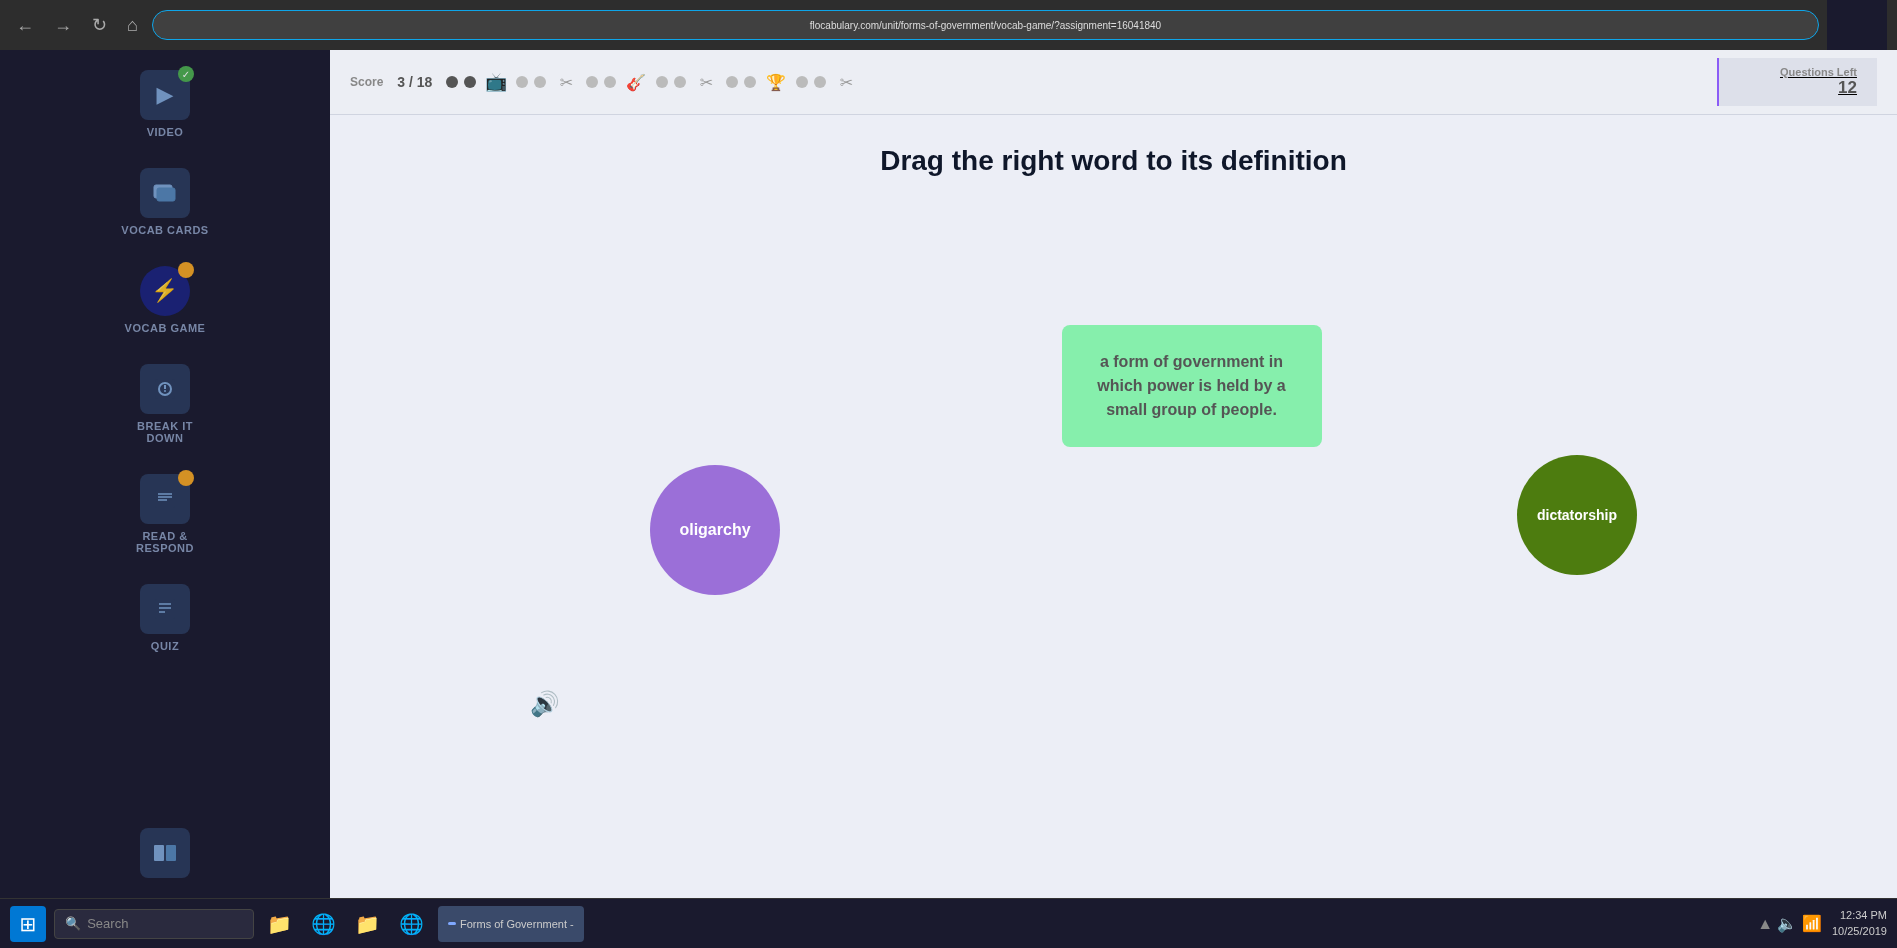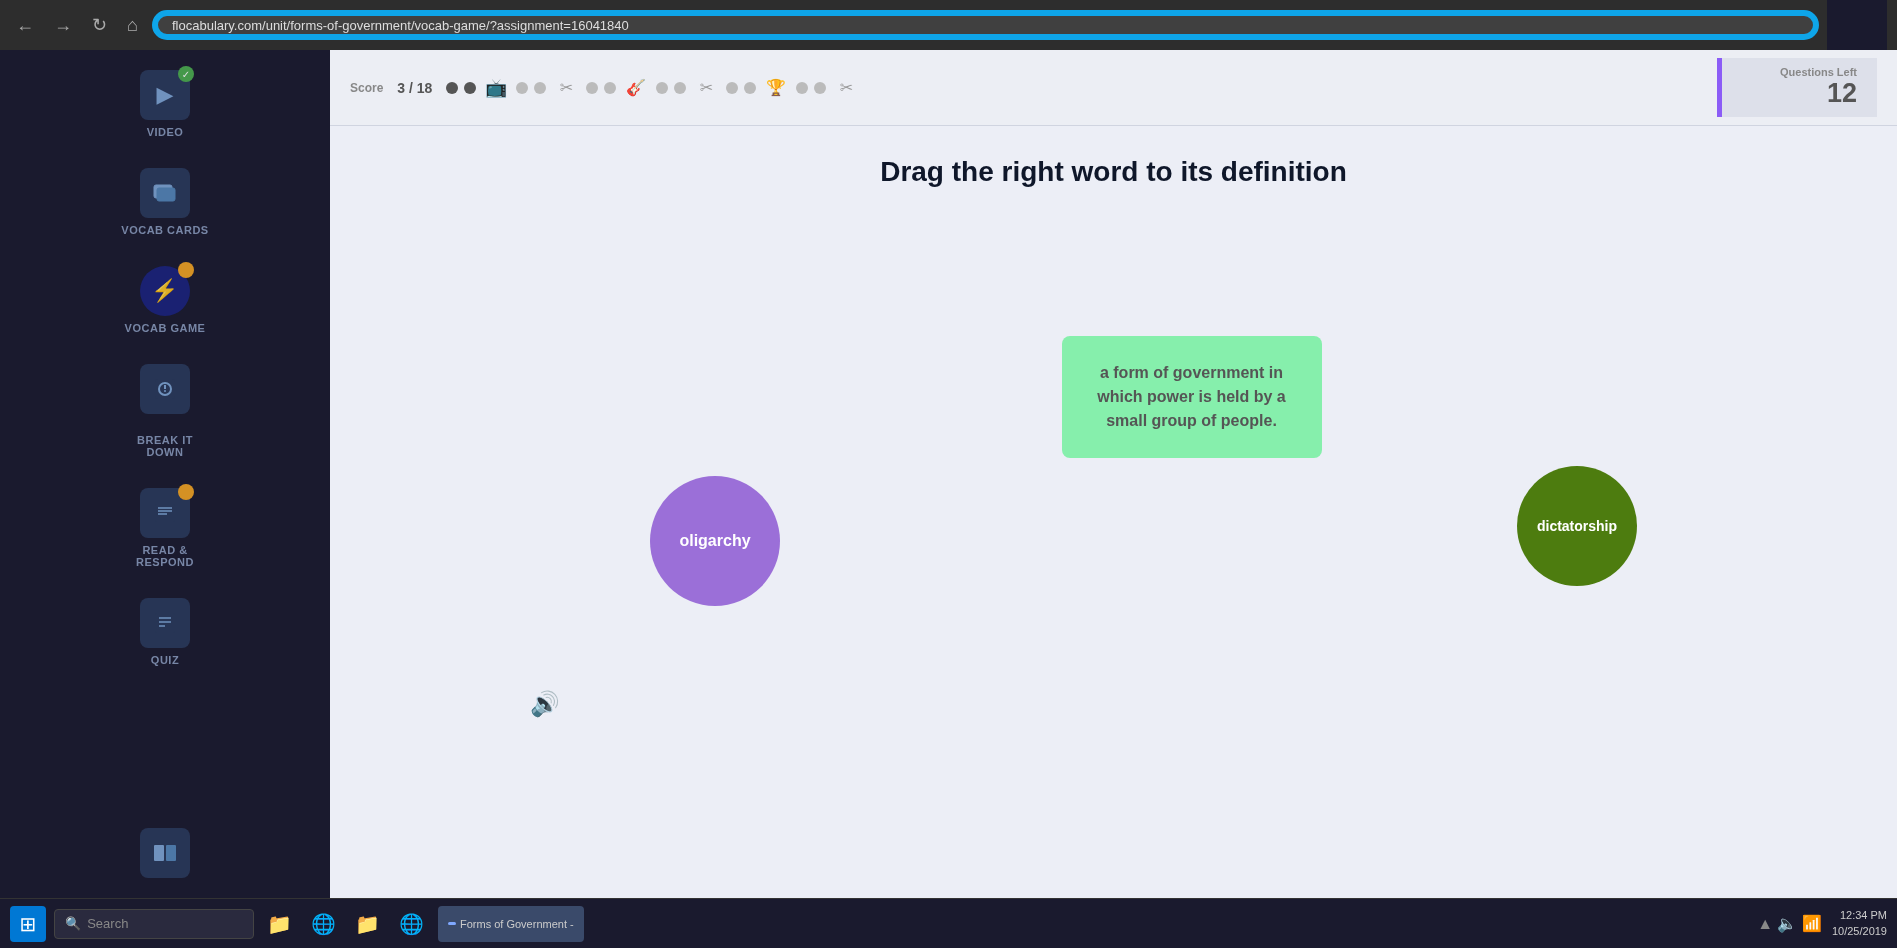--- a/index.html
+++ b/index.html
@@ -27,28 +27,29 @@
       color: #aaa;
       font-size: 18px;
       cursor: pointer;
       padding: 4px 6px;
       background: none;
       border: none;
     }
     .address-bar {
       flex: 1;
       background: #404040;
-      border: 6px solid #0ea5e9;
+      border: 1px solid #0ea5e9;
       border-radius: 20px;
       padding: 4px 14px;
       color: #ddd;
-      font-size: 13px;
+      font-size: 10px;
       height: 30px;
       display: flex;
       align-items: center;
+      justify-content: center;
     }
 
     
     .main-layout {
       display: flex;
       flex: 1;
       overflow: hidden;
     }
 
     
@@ -183,35 +184,36 @@
       display: flex;
       align-items: center;
       justify-content: center;
     }
 
     
     .questions-left-panel {
       background: #dde0ea;
       padding: 8px 20px;
       text-align: center;
-      border-left: 5px solid #8b5cf6;
+      border-left: 2px solid #8b5cf6;
       min-width: 160px;
       display: flex;
       flex-direction: column;
       align-items: flex-end;
       justify-content: center;
+      text-decoration: underline;
     }
     .questions-left-label {
       color: #888;
       font-size: 11px;
       font-weight: bold;
     }
     .questions-left-num {
       color: #555;
-      font-size: 27px;
+      font-size: 17px;
       font-weight: bold;
     }
 
     
     .game-area {
       flex: 1;
       display: flex;
       flex-direction: column;
       align-items: center;
       padding: 30px 40px;
@@ -420,21 +422,21 @@
 
     <div class="sidebar-item">
       <div class="sidebar-icon">
         <svg width="28" height="28" viewBox="0 0 28 28">
           <rect x="4" y="4" width="20" height="20" rx="3" fill="#2a3a5c"></rect>
           <circle cx="14" cy="14" r="6" stroke="#7fa8d8" stroke-width="2" fill="none"></circle>
           <line x1="14" y1="10" x2="14" y2="14" stroke="#7fa8d8" stroke-width="2"></line>
           <circle cx="14" cy="16" r="1" fill="#7fa8d8"></circle>
         </svg>
       </div>
-      <span class="sidebar-label" style="white-space:pre-line;text-align:center;margin-top:14px;">BREAK IT
+      <span class="sidebar-label" style="white-space:pre-line;text-align:center;">BREAK IT
 DOWN</span>
     </div>
 
     <div class="sidebar-item">
       <div class="sidebar-icon">
         <svg width="28" height="28" viewBox="0 0 28 28">
           <rect x="4" y="5" width="20" height="18" rx="2" fill="#2a3a5c"></rect>
           <line x1="7" y1="9" x2="21" y2="9" stroke="#7fa8d8" stroke-width="1.5"></line>
           <line x1="7" y1="12" x2="21" y2="12" stroke="#7fa8d8" stroke-width="1.5"></line>
           <line x1="7" y1="15" x2="16" y2="15" stroke="#7fa8d8" stroke-width="1.5"></line>

